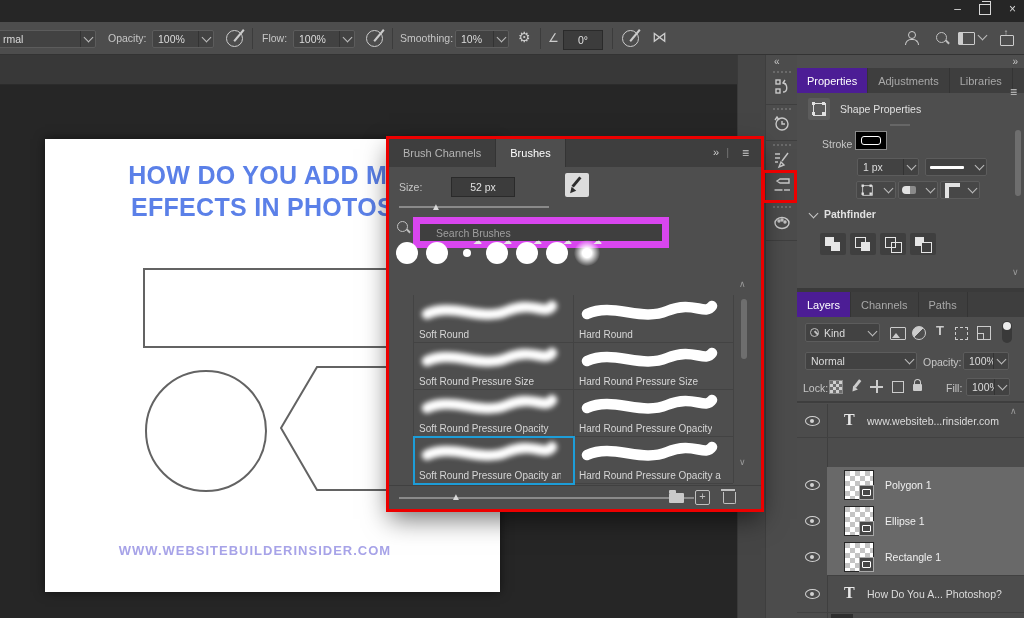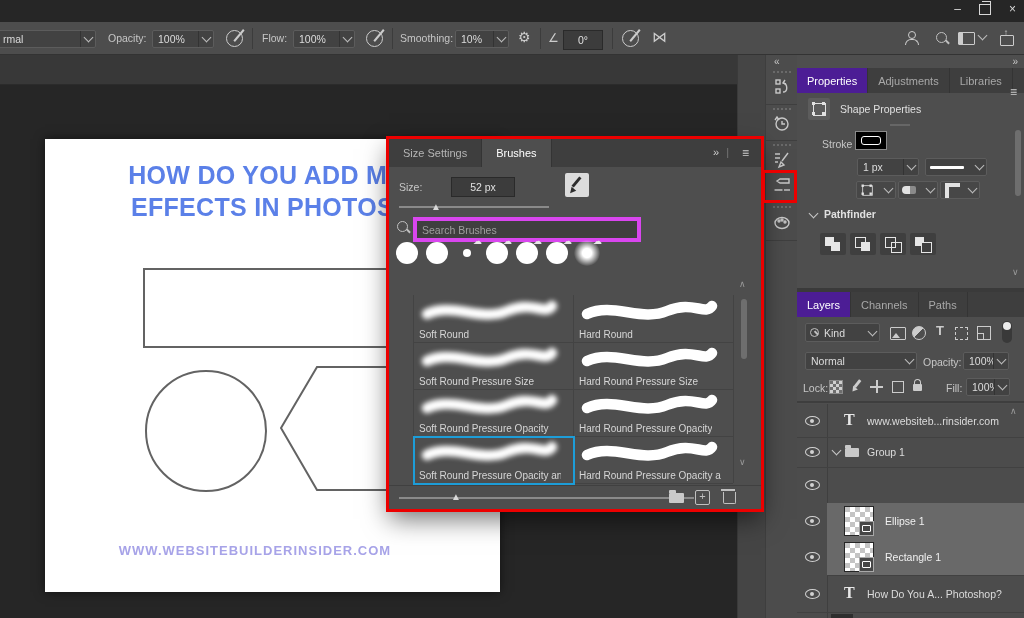--- a/index.html
+++ b/index.html
@@ -111,22 +111,22 @@
   .bpanel{left:389px;top:139px;width:372px;height:370px;background:#4e4e4e;z-index:5;box-shadow:0 10px 24px rgba(0,0,0,.55);}
   .redframe{left:386px;top:136px;width:378px;height:376px;border:3px solid #ec0000;z-index:6;pointer-events:none;}
   .redbox{left:762px;top:170px;width:35px;height:33px;border:3px solid #ec0000;z-index:7;pointer-events:none;}
   .btabrow{position:absolute;left:0;top:0;width:372px;height:28px;background:#3e3e3e;display:flex;}
   .btab{display:flex;align-items:center;padding:0 14px;color:#b5b5b5;border-right:1px solid #343434;}
   .btab.active{background:#4e4e4e;color:#fff;}
   .valuebox{position:absolute;background:#3c3c3c;border:1px solid #2a2a2a;color:#e0e0e0;font-size:10.5px;
             display:flex;align-items:center;justify-content:center;}
   .sldtrack{position:absolute;height:2px;background:#8a8a8a;}
   .sldthumb{position:absolute;color:#d8d8d8;font-size:10px;}
-  .search-input{position:absolute;background:#3f3f3f;border:4px solid #d946ef;color:#cfcfcf;font-size:10.5px;
-            font-family:"Liberation Sans",sans-serif;padding:0 5px;outline:none;}
+  .search-input{position:absolute;background:#3f3f3f;border:7px solid #d946ef;color:#cfcfcf;font-size:10.5px;
+            font-family:"Liberation Sans",sans-serif;padding:0 16px;outline:none;}
   .search-input::placeholder{color:#9f9f9f;}
   .tile{position:absolute;width:28px;height:28px;}
   .bcircle{position:absolute;border-radius:50%;background:#fff;}
   .cloudb{position:absolute;color:#e6e6e6;font-size:9px;top:-3px;right:-1px;}
   .softcircle{position:absolute;width:26px;height:26px;border-radius:50%;
       background:radial-gradient(circle,#ffffff 25%,rgba(255,255,255,0) 72%);}
   .gridline-h{position:absolute;left:24px;width:320px;height:1px;background:#434343;}
   .gridline-v{position:absolute;width:1px;background:#434343;}
   .bname{position:absolute;color:#d6d6d6;font-size:10px;white-space:nowrap;overflow:hidden;max-width:142px;}
   .stroke-svg{position:absolute;width:140px;height:26px;}
@@ -369,27 +369,27 @@
 
     <div style="position:absolute;left:0;top:349px;width:227px;height:214px;background:#4c4c4c;overflow:hidden;">
       <div class="eyecol"></div>
 
       <div class="lrow" style="top:0;height:33px;">
         <span class="eye" style="left:8px;top:12px;"></span>
         <span class="Ticon" style="left:47px;top:7px;">T</span>
         <span class="lbl" style="left:70px;top:11px;color:#dcdcdc;">www.websiteb...rinsider.com</span>
       </div>
 
-      <div class="lrow" style="top:33px;height:30px;">
-        <span class="eye" style="left:8px;top:10px;"></span>
-        <span class="chevlite" style="left:36px;top:10px;"></span>
-        <span class="folder" style="left:48px;top:11px;"></span>
-        <span class="lbl" style="left:70px;top:9px;color:#dcdcdc;">Group 1</span>
-      </div>
-
+
+      <div class="lrow sel" style="top:63px;height:36px;">
+        <span class="thumb" style="left:17px;top:3px;">
+            <span class="badge"></span>
+          </span>
+        <span class="lbl" style="left:58px;top:12px;color:#f0f0f0;">Polygon 1</span>
+      </div>
       <span class="eye" style="left:8px;top:76px;"></span>
 
       <div class="lrow sel" style="top:99px;height:36px;">
         <span class="thumb" style="left:17px;top:3px;">
             <span class="badge"></span>
           </span>
         <span class="lbl" style="left:58px;top:12px;color:#f0f0f0;">Ellipse 1</span>
       </div>
       <span class="eye" style="left:8px;top:112px;"></span>
 
@@ -407,21 +407,21 @@
         <span class="lbl" style="left:70px;top:13px;color:#dcdcdc;">How Do You A... Photoshop?</span>
       </div>
 
       <div style="position:absolute;left:34px;top:210px;width:22px;height:4px;background:#2e2e2e;"></div>
       <span class="glyph" style="left:213px;top:2px;font-size:9px;color:#9a9a9a;">∧</span>
     </div>
   </div>
 
   <div class="abs bpanel">
     <div class="btabrow">
-      <span class="btab">Size Settings</span>
+      <span class="btab">Brush Channels</span>
       <span class="btab active">Brushes</span>
       <span style="position:absolute;right:42px;top:7px;color:#cfcfcf;font-size:11px;">»</span>
       <span style="position:absolute;right:32px;top:7px;color:#777;">|</span>
       <span style="position:absolute;right:12px;top:7px;color:#cfcfcf;font-size:12px;">≡</span>
     </div>
 
     <span class="lbl" style="left:10px;top:42px;">Size:</span>
     <div class="valuebox" style="left:62px;top:38px;width:62px;height:18px;">
       <span>52 px</span>
     </div>

